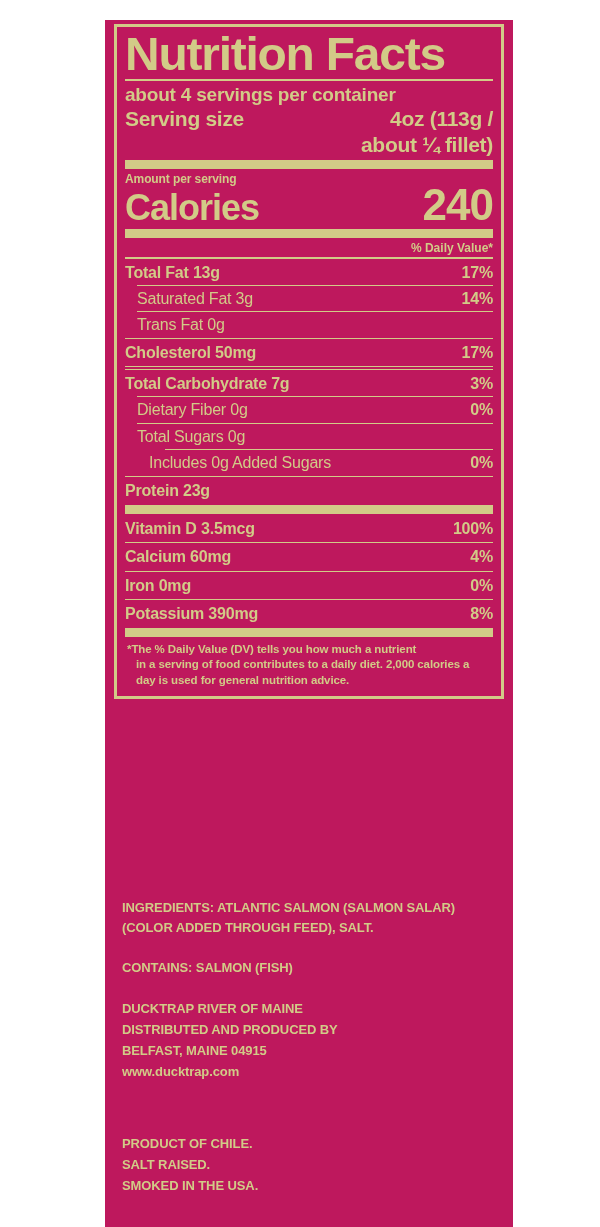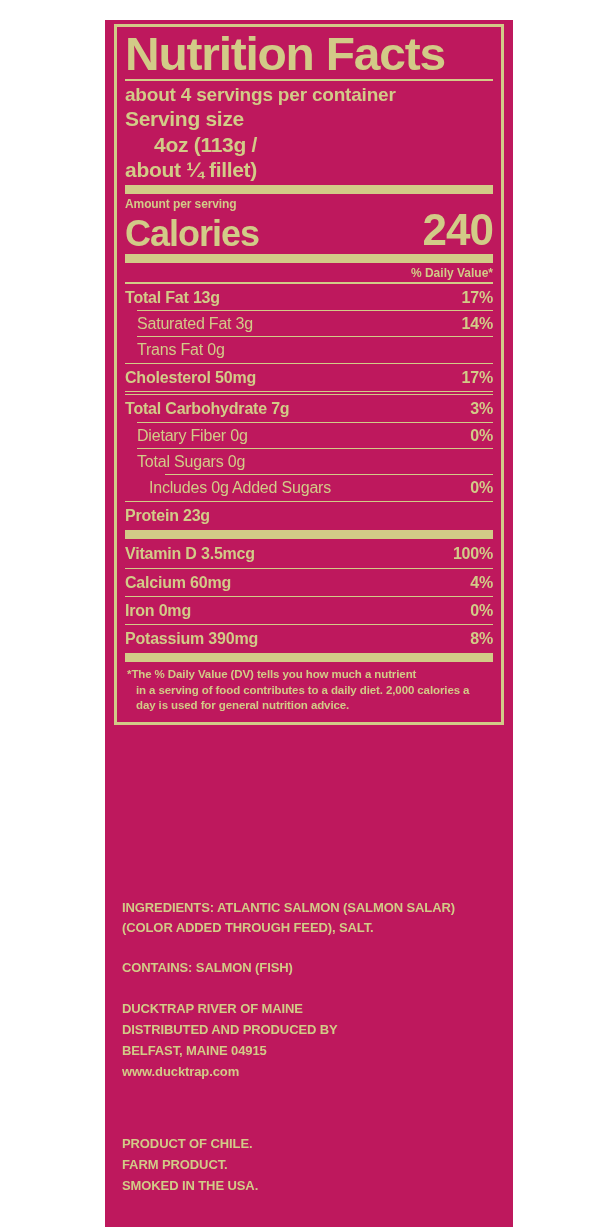--- a/index.html
+++ b/index.html
@@ -30,21 +30,21 @@
   .rule-med{height:2px;background:#d2cb87;margin:2px 0;}
   .rule-thick{height:9px;background:#d2cb87;margin:3px 0;}
   .rule-hair{height:1px;background:#d2cb87;margin:1px 0 1px 12px;}
   .rule-hair3{height:1px;background:#d2cb87;margin:1px 0 1px 40px;}
 
   .servings{font-size:19px;font-weight:700;color:#d2cb87;line-height:1.25;
             letter-spacing:-0.2px;white-space:nowrap;}
 
   .serving-row{display:flex;justify-content:space-between;align-items:flex-start;
                font-size:21px;font-weight:700;color:#d2cb87;line-height:1.2;
-               letter-spacing:-0.3px;flex-direction:column;}
+               letter-spacing:-0.3px;}
   .serving-size-val{text-align:right;white-space:pre-line;}
 
   .amount{font-size:12px;font-weight:700;color:#d2cb87;margin-top:3px;
           letter-spacing:-0.1px;}
 
   .cal-row{display:flex;justify-content:space-between;align-items:flex-end;
            color:#d2cb87;line-height:0.95;margin-top:-2px;}
   .cal-label{font-size:36px;font-weight:700;letter-spacing:-1px;}
   .cal-value{font-size:44px;font-weight:700;letter-spacing:-1px;}
 
@@ -200,17 +200,17 @@
 
   <div class="outside blk" style="top:978px;">
     <div>DUCKTRAP RIVER OF MAINE</div>
     <div>DISTRIBUTED AND PRODUCED BY</div>
     <div>BELFAST, MAINE 04915</div>
     <div>www.ducktrap.com</div>
   </div>
 
   <div class="outside blk" style="top:1113px;">
     <div>PRODUCT OF CHILE.</div>
-    <div>FARM PRODUCT.</div>
+    <div>SALT RAISED.</div>
     <div>SMOKED IN THE USA.</div>
   </div>
 
 </div>
 
 </body></html>

